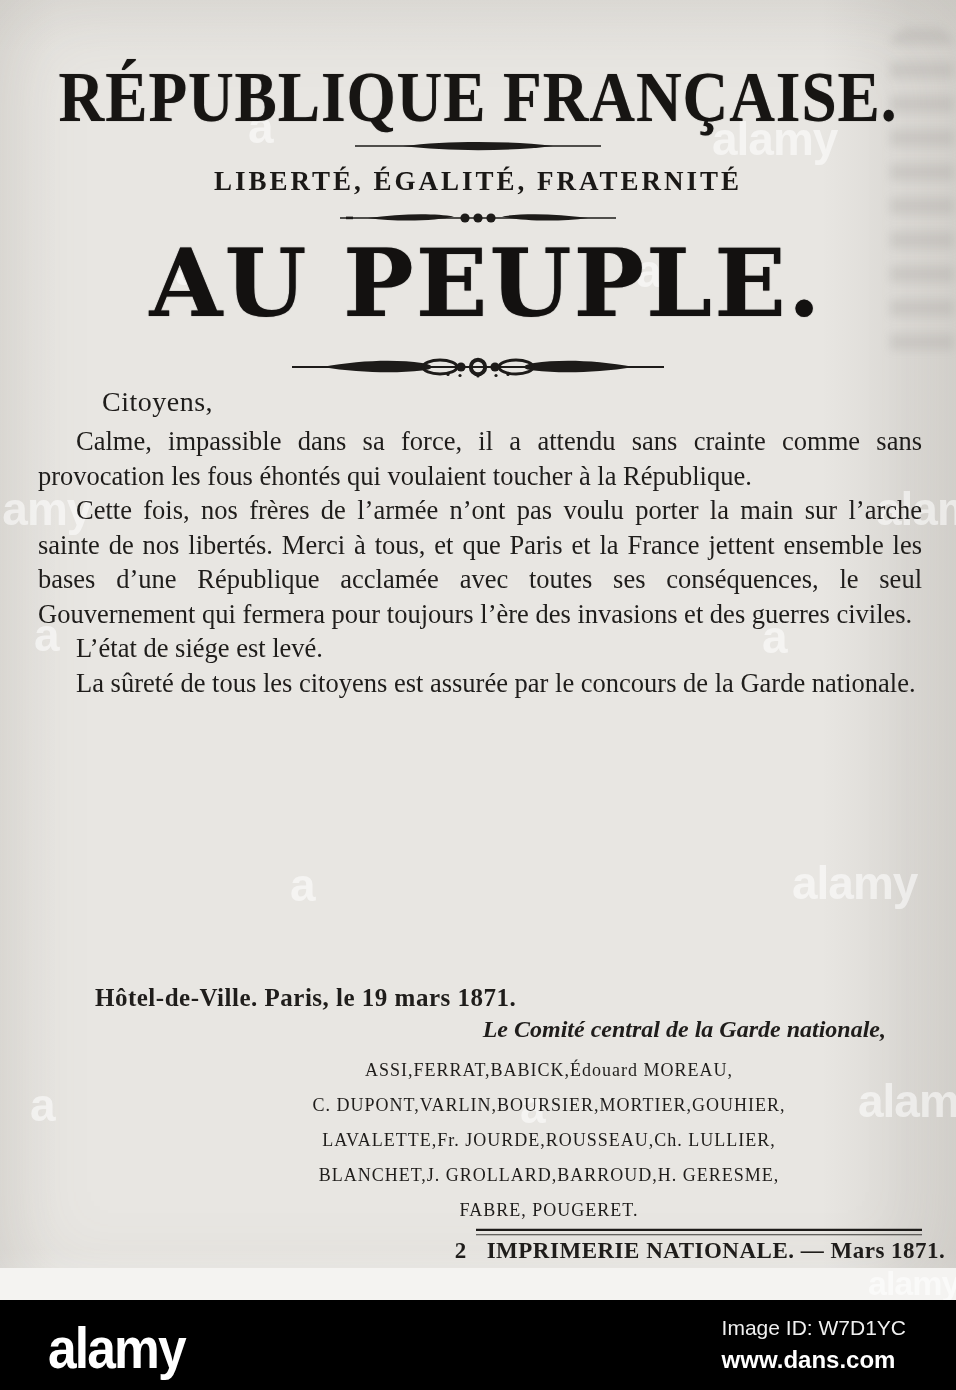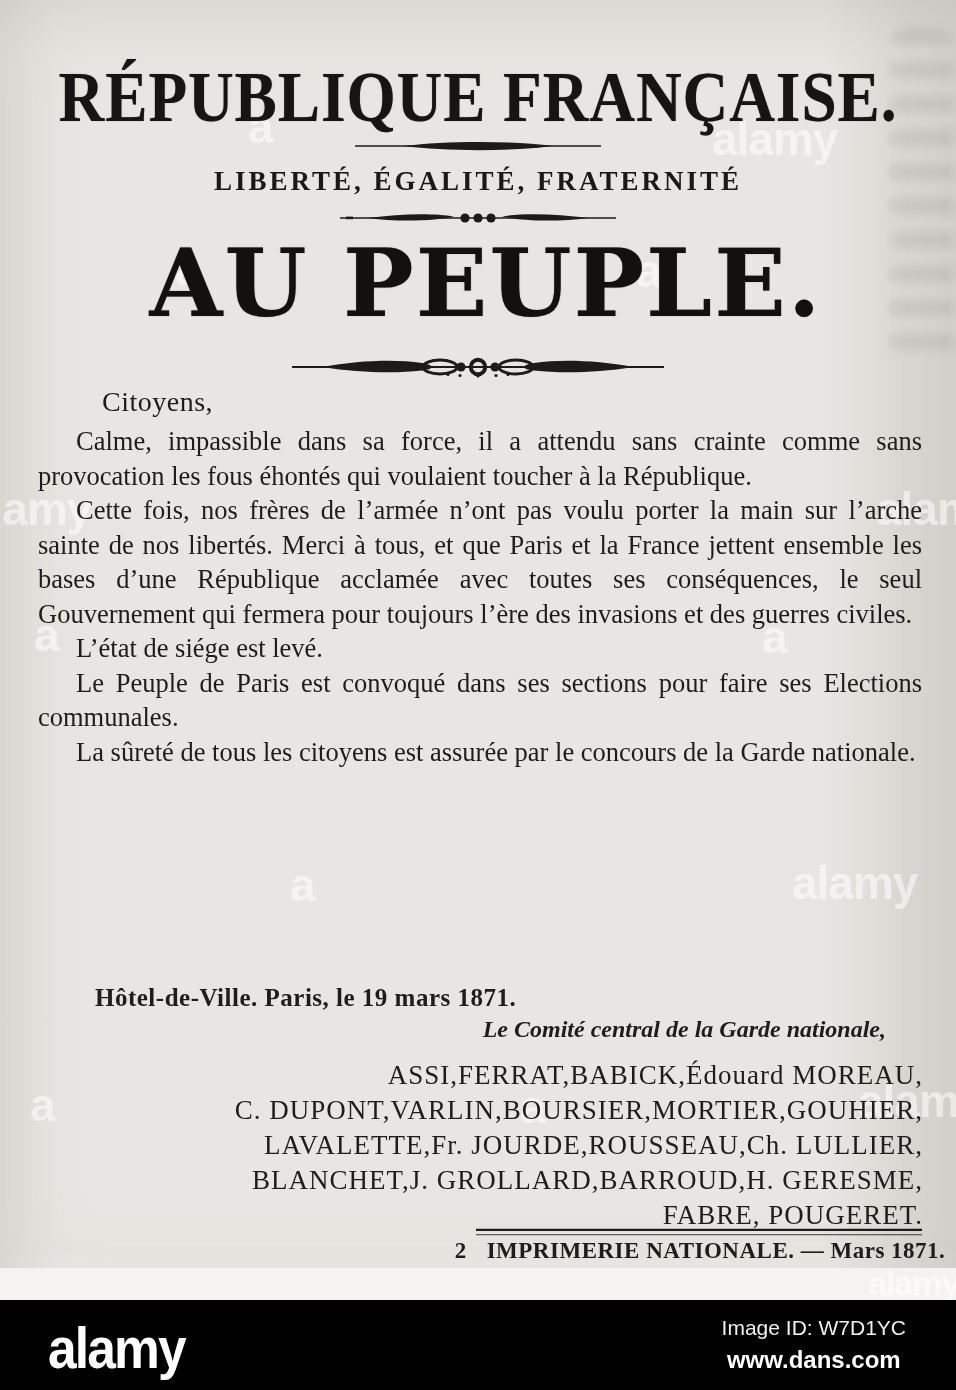--- a/index.html
+++ b/index.html
@@ -88,23 +88,23 @@
   }
   .committee {
     position: absolute; top: 1016px; left: 38px; width: 848px;
     text-align: right;
     font-size: 24px; font-style: italic; font-weight: bold;
   }
   .sigs {
     position: absolute; top: 1060px; left: 175px; width: 748px;
   }
   .sig-line {
-    display: flex; justify-content: flex-end;
+    display: flex; justify-content: center;
     height: 35px;
-    font-size: 27px; letter-spacing: 1px;
+    font-size: 18px; letter-spacing: 1px;
     white-space: nowrap;
   }
   .imprint-rule { position: absolute; top: 1228px; left: 476px; width: 446px; height: 9px; }
   .imprint {
     position: absolute; top: 1238px; left: 480px; width: 440px;
     display: flex; justify-content: center; gap: 20px;
     font-size: 23px; font-weight: bold; letter-spacing: 0.5px;
     white-space: nowrap;
   }
   
@@ -115,21 +115,21 @@
   }
   .alamy-logo {
     position: absolute; left: 48px; top: 14px;
     font-family: "Liberation Sans", sans-serif;
     font-weight: bold; font-size: 56px; letter-spacing: -2px;
     transform: scale(0.92, 1.04); transform-origin: left top;
     color: #fff;
   }
   .footer-right {
     position: absolute; right: 50px; top: 16px;
-    text-align: center;
+    text-align: left;
     font-family: "Liberation Sans", sans-serif;
     margin-left: 12px;
   }
   .image-id { font-size: 21px; font-weight: normal; color: #f0f0f0; }
   .footer-url { font-size: 24px; font-weight: bold; margin-top: 6px; color: #fff; }
   svg .ink { fill: #1d1b19; }
   svg .ink-stroke { stroke: #1d1b19; fill: none; }
 </style>
 </head>
 <body>
@@ -191,21 +191,20 @@
     <circle class="ink" cx="208" cy="23.5" r="1.6"></circle>
     <circle class="ink" cx="220" cy="22.5" r="1.6"></circle>
   </svg>
 
   <div class="salutation">Citoyens,</div>
 
   <div class="paras">
       <div class="para">Calme, impassible dans sa force, il a attendu sans crainte comme sans provocation les fous éhontés qui voulaient toucher à la République.</div>
       <div class="para">Cette fois, nos frères de l’armée n’ont pas voulu porter la main sur l’arche sainte de nos libertés. Merci à tous, et que Paris et la France jettent ensemble les bases d’une République acclamée avec toutes ses conséquences, le seul Gouvernement qui fermera pour toujours l’ère des invasions et des guerres civiles.</div>
       <div class="para">L’état de siége est levé.</div>
-      <div class="para">Le Peuple de Paris est convoqué dans ses sections pour faire ses Elections communales.</div>
       <div class="para">La sûreté de tous les citoyens est assurée par le concours de la Garde nationale.</div>
     </div>
 
   <div class="dateline">Hôtel-de-Ville. Paris, le 19 mars 1871.</div>
 
   <div class="committee">Le Comité central de la Garde nationale,</div>
 
   <div class="sigs">
       <div class="sig-line">
         <span>ASSI,</span>

